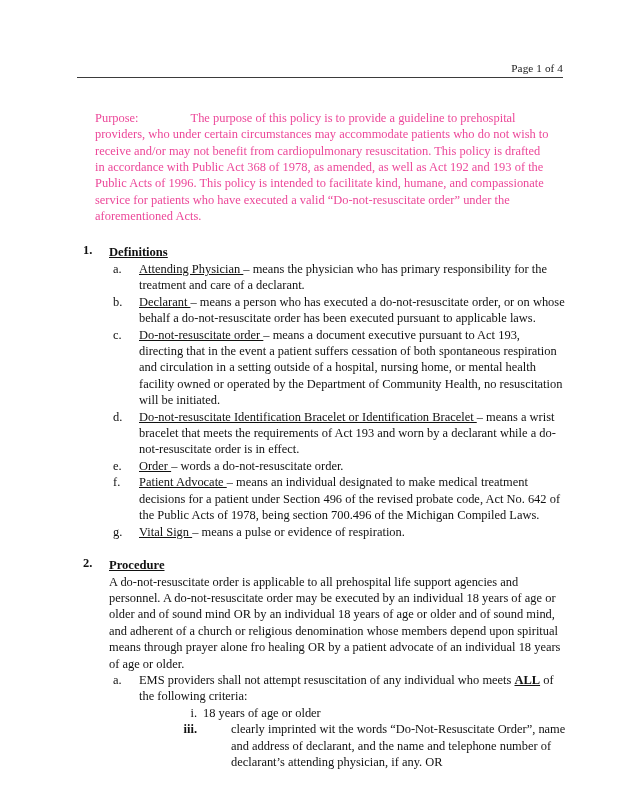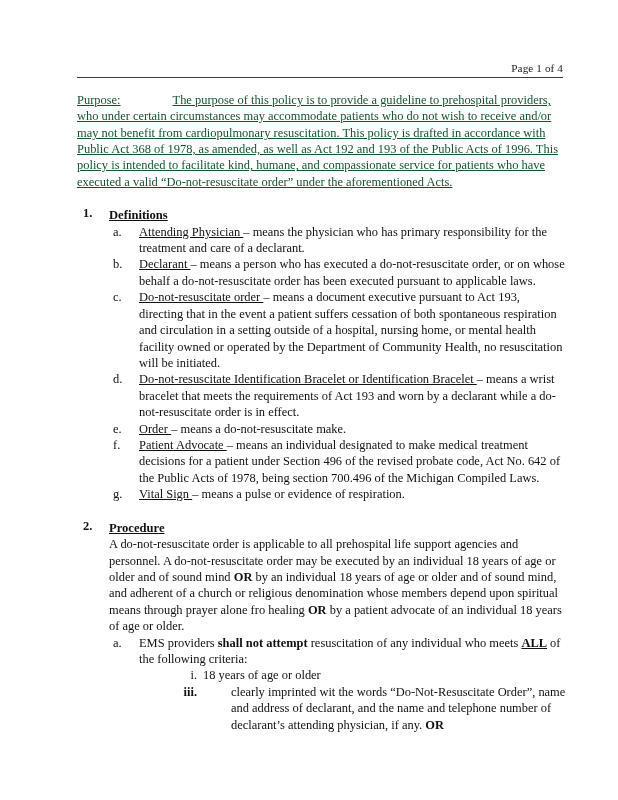--- a/index.html
+++ b/index.html
@@ -58,26 +58,25 @@
     font-weight: bold;
     font-style: italic;
     font-size: 15.4px;
     line-height: 18px;
     letter-spacing: 0.1px;
     margin: 0 0 14px 0;
     color: #111;
   }
 
   p.body-para {
-    margin: 0;
+    margin: 18px;
     font-size: 12.45px;
     line-height: 16.35px;
     text-align: left;
-    color: #14532d;
-    text-decoration: underline;
+    color: #ec4899;
   }
 
   .tabgap {
     display: inline-block;
     width: 52px;
   }
 
   
   ol.level1 {
     list-style: none;
@@ -149,21 +148,21 @@
   .hang {
     display: block;
     padding-left: 0;
   }
   .hang.ind {
     text-indent: 0;
     padding-left: 28px;
   }
 
   u.term { text-decoration: underline; }
-  b.emph { font-weight: bold; }
+  b.emph { font-weight: normal; }
   b.emphu { font-weight: bold; text-decoration: underline; }
 
   .proc-body {
     font-size: 12.45px;
     line-height: 16.4px;
   }
 </style>
 </head>
 <body>
 
@@ -191,21 +190,21 @@
           <li>
             <span class="marker">b.</span><u class="term">Declarant </u><span>– means a person who has executed a do-not-resuscitate order, or on whose behalf a do-not-resuscitate order has been executed pursuant to applicable laws.</span>
           </li>
           <li>
             <span class="marker">c.</span><u class="term">Do-not-resuscitate order </u><span>– means a document executive pursuant to Act 193, directing that in the event a patient suffers cessation of both spontaneous respiration and circulation in a setting outside of a hospital, nursing home, or mental health facility owned or operated by the Department of Community Health, no resuscitation will be initiated.</span>
           </li>
           <li>
             <span class="marker">d.</span><u class="term">Do-not-resuscitate Identification Bracelet or Identification Bracelet </u><span>– means a wrist bracelet that meets the requirements of Act 193 and worn by a declarant while a do-not-resuscitate order is in effect.</span>
           </li>
           <li>
-            <span class="marker">e.</span><u class="term">Order </u><span>– means a do-not-resuscitate make.</span>
+            <span class="marker">e.</span><u class="term">Order </u><span>– words a do-not-resuscitate order.</span>
           </li>
           <li>
             <span class="marker">f.</span><u class="term">Patient Advocate </u><span>– means an individual designated to make medical treatment decisions for a patient under Section 496 of the revised probate code, Act No. 642 of the Public Acts of 1978, being section 700.496 of the Michigan Compiled Laws.</span>
           </li>
           <li>
             <span class="marker">g.</span><u class="term">Vital Sign </u><span>– means a pulse or evidence of respiration.</span>
           </li>
         </ol>
       </li>
     </ol>

